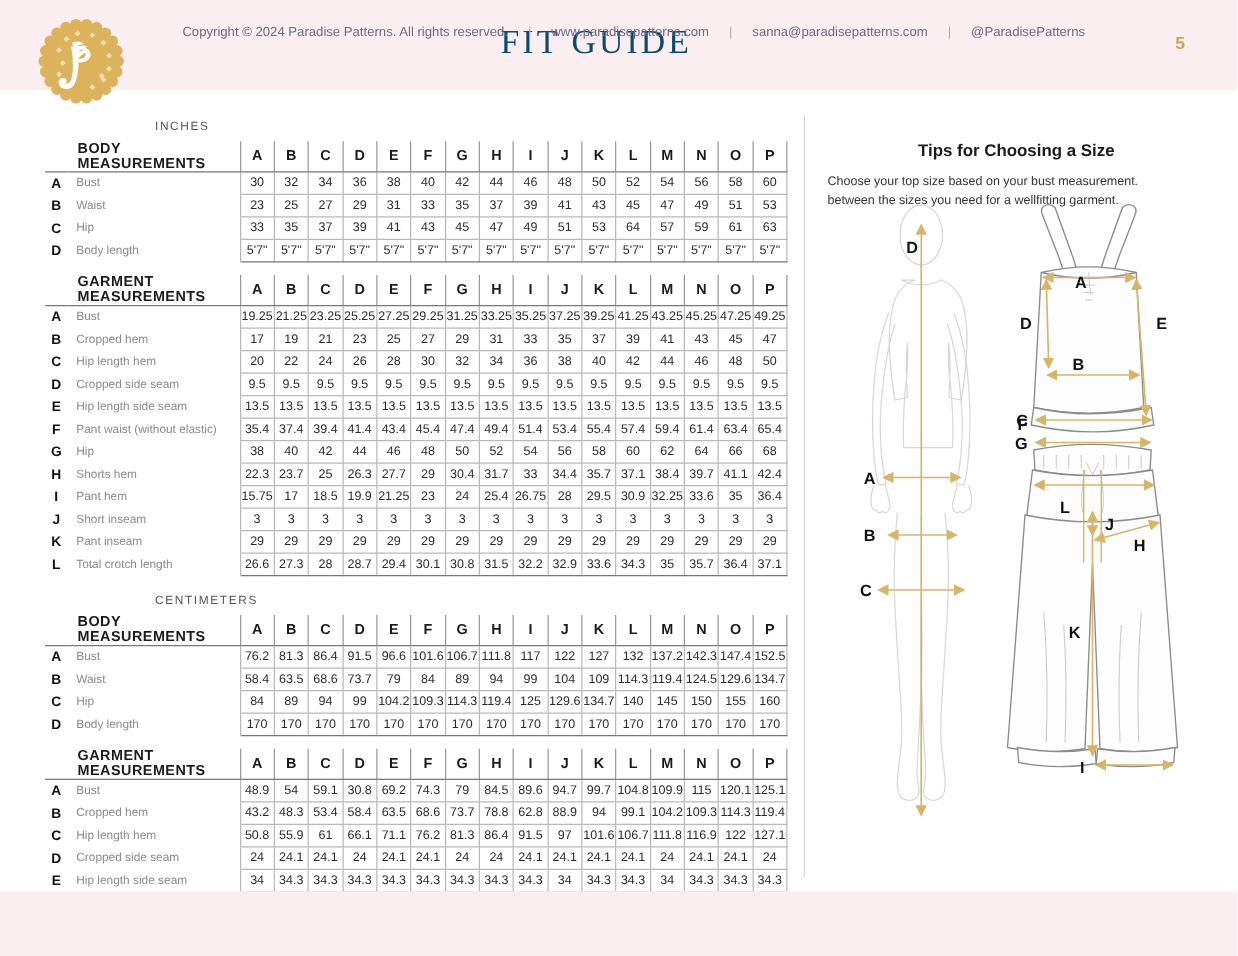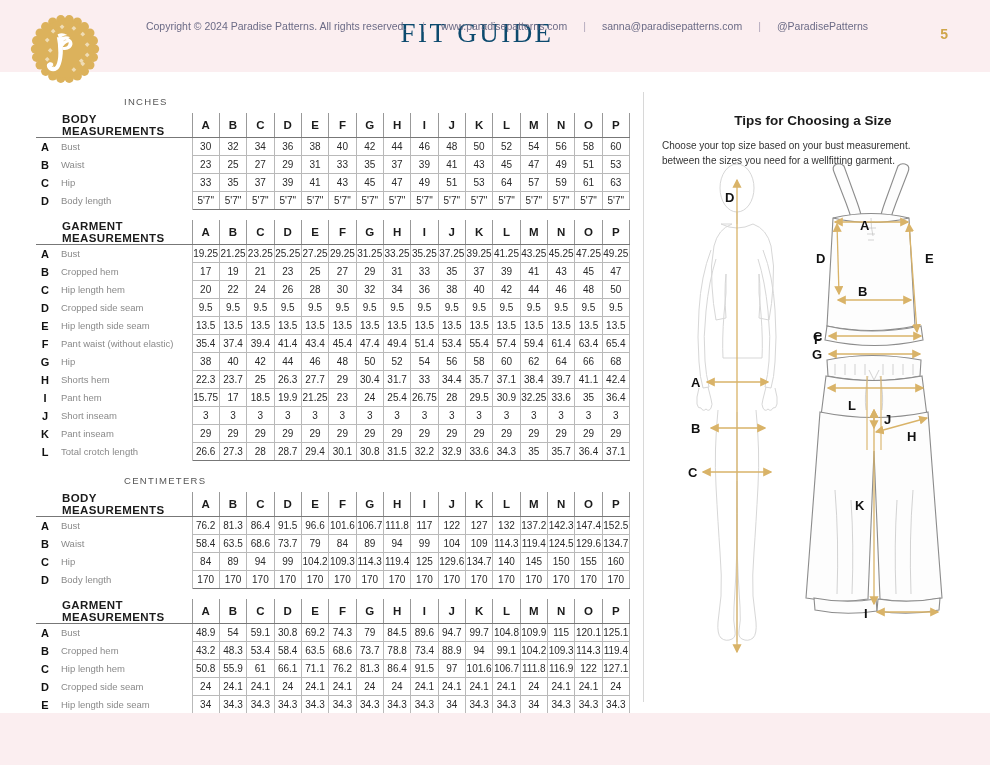--- a/index.html
+++ b/index.html
@@ -781,21 +781,21 @@
               <td class="rl">B</td>
               <td class="rn">Cropped hem</td>
               <td>43.2</td>
               <td>48.3</td>
               <td>53.4</td>
               <td>58.4</td>
               <td>63.5</td>
               <td>68.6</td>
               <td>73.7</td>
               <td>78.8</td>
-              <td>73.4</td>
+              <td>62.8</td>
               <td>88.9</td>
               <td>94</td>
               <td>99.1</td>
               <td>104.2</td>
               <td>109.3</td>
               <td>114.3</td>
               <td>119.4</td>
             </tr>
             <tr>
               <td class="rl">C</td>

